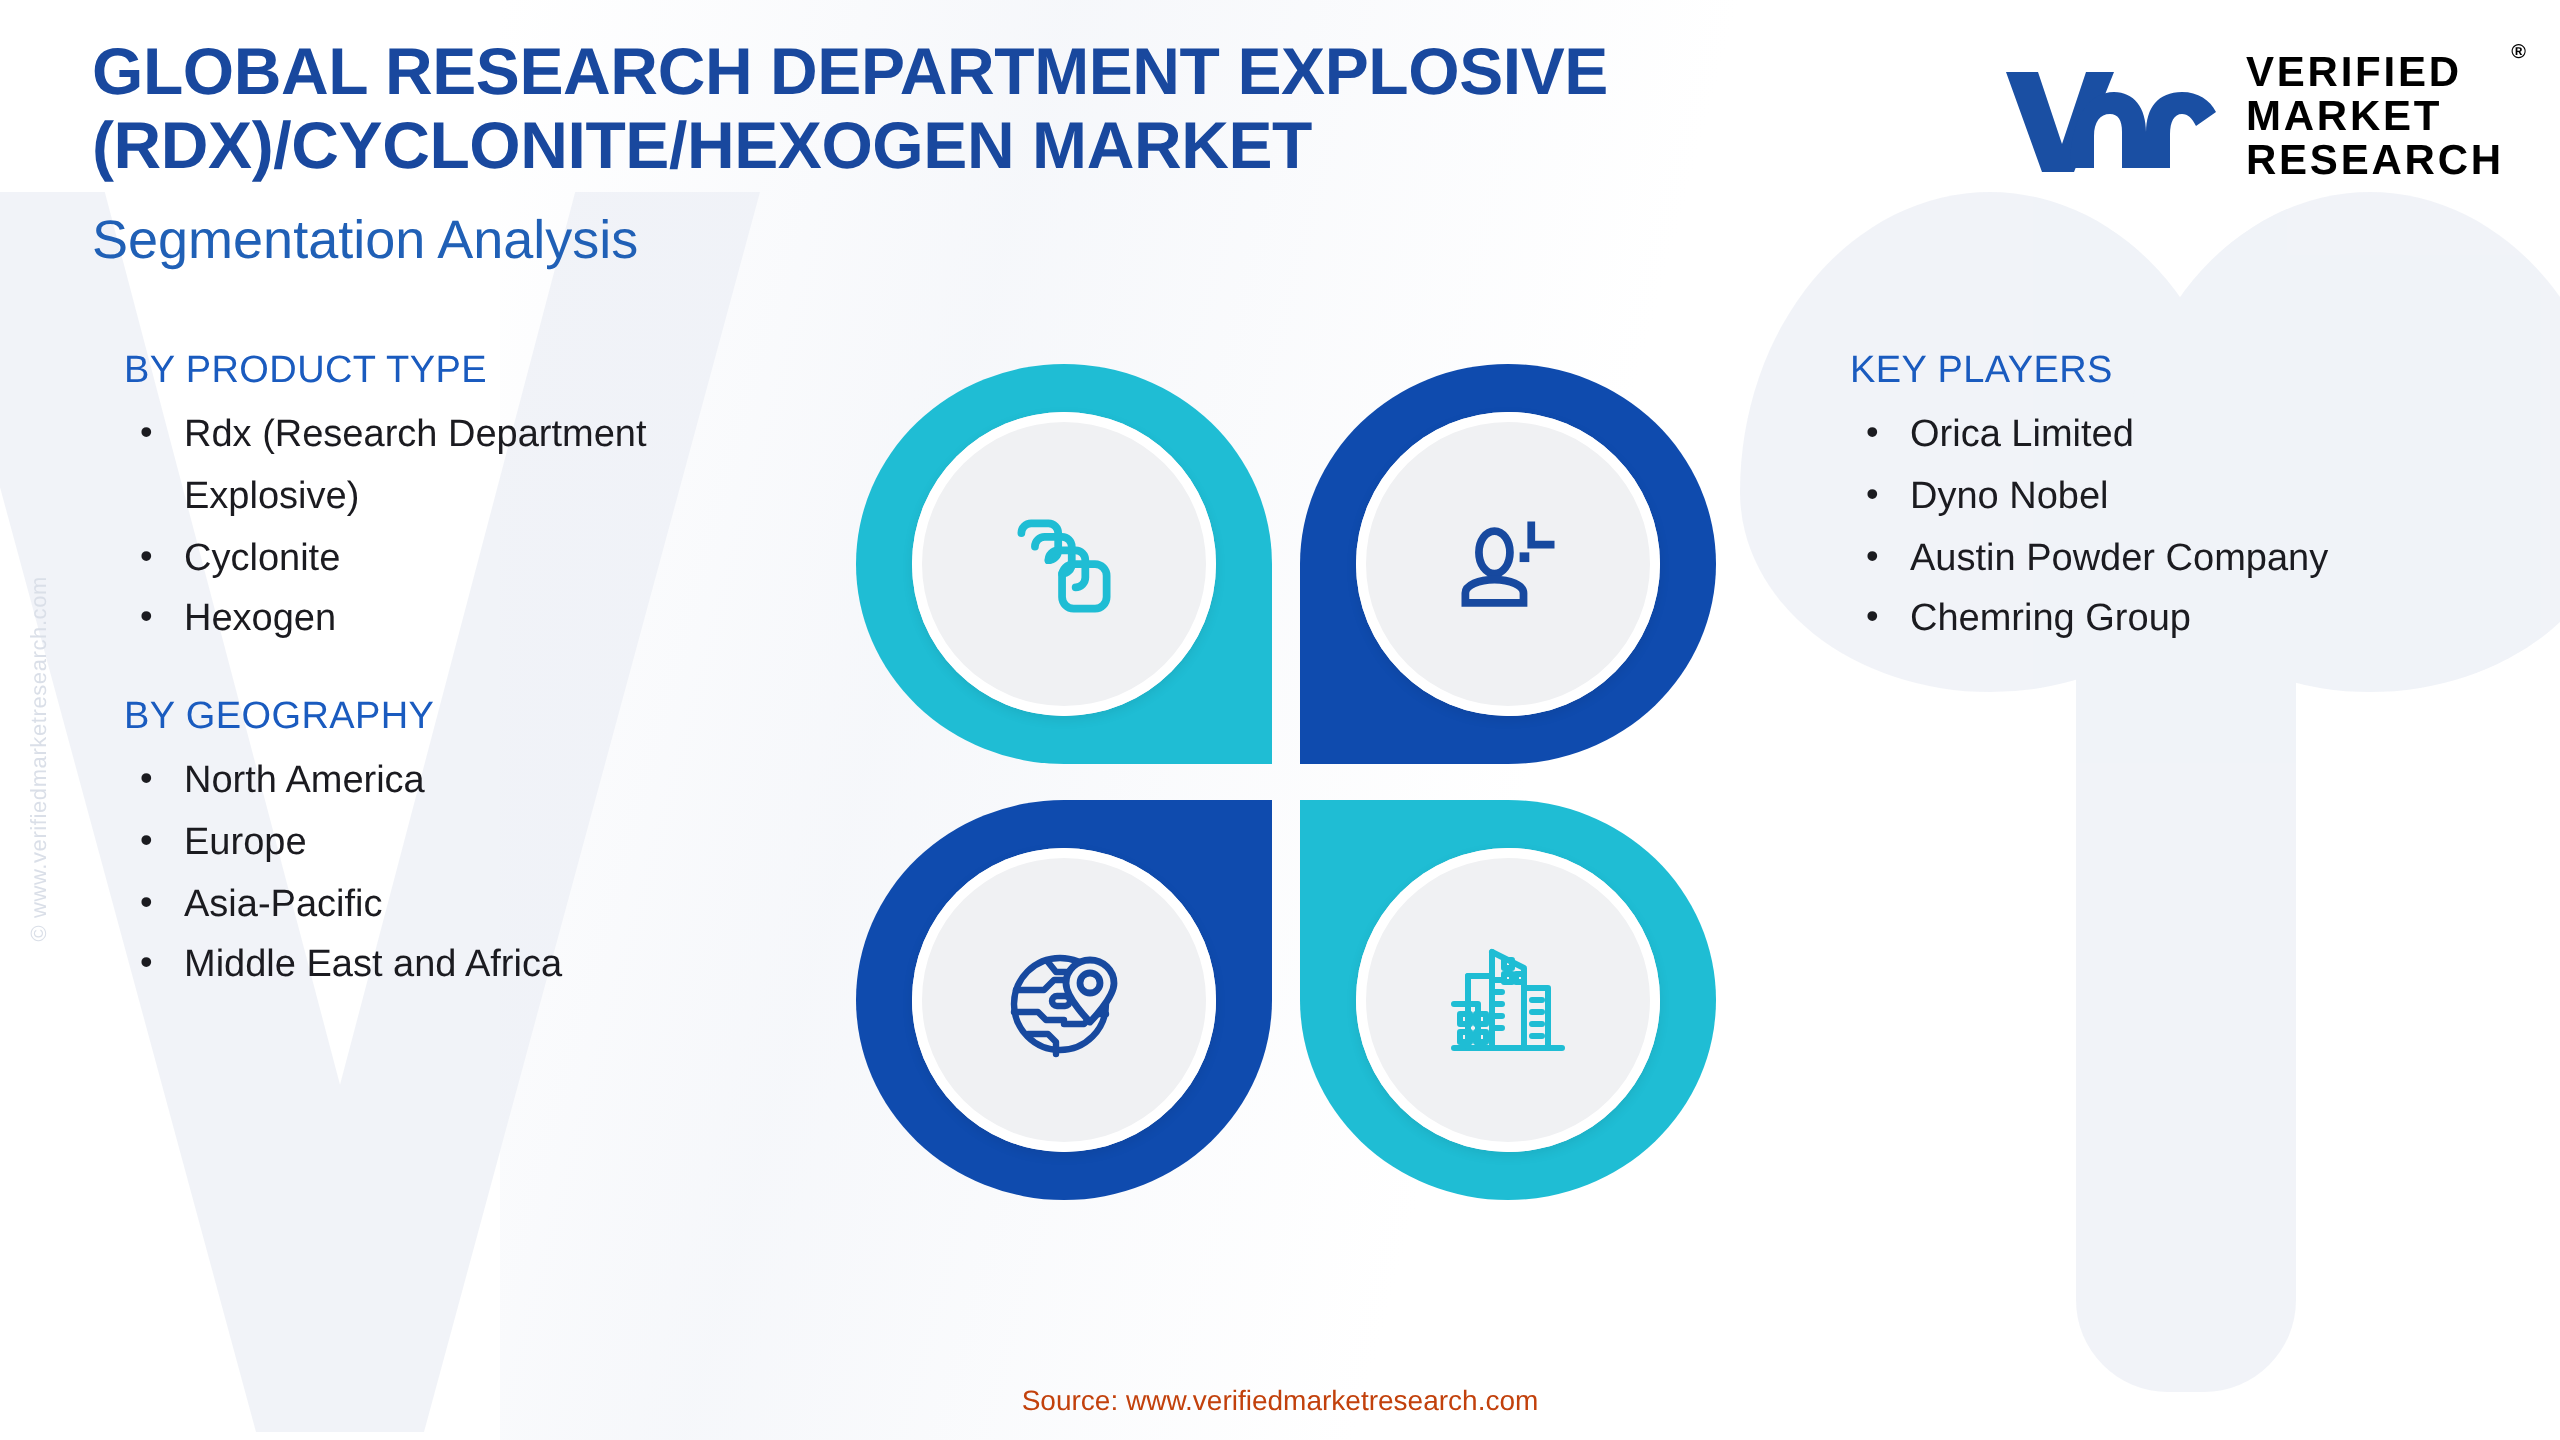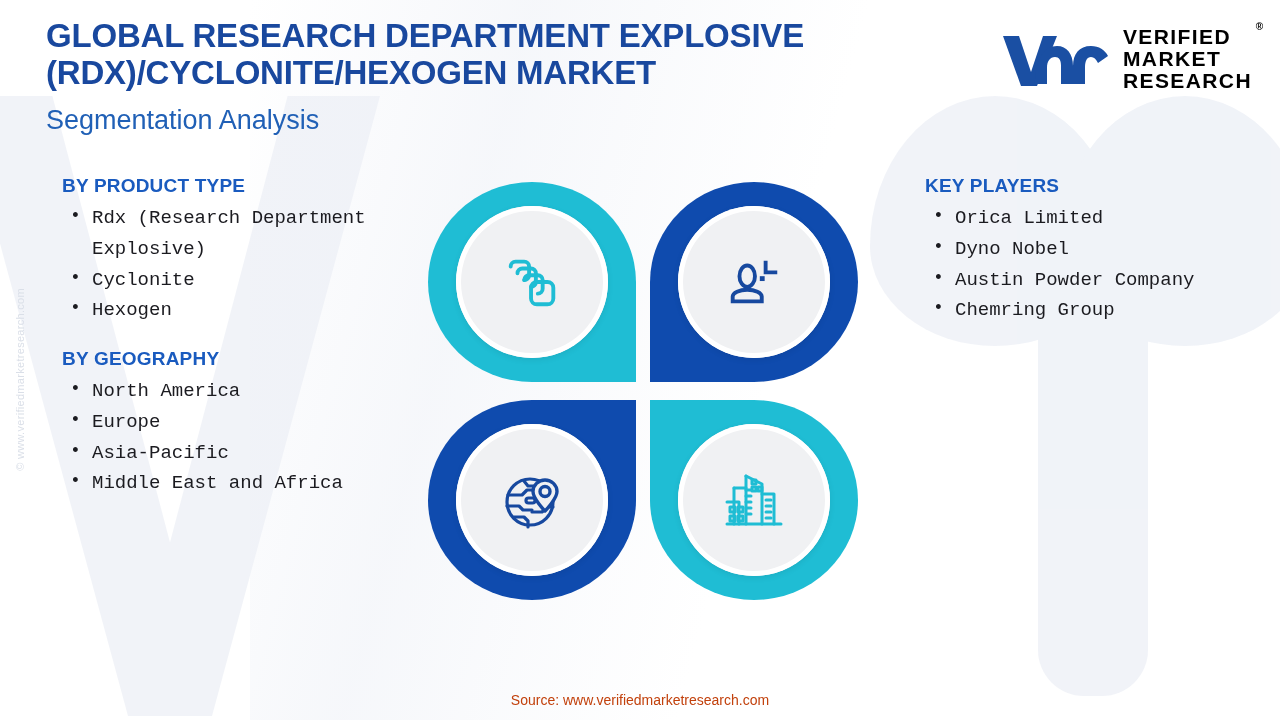--- a/index.html
+++ b/index.html
@@ -145,32 +145,31 @@
     top: 175px;
   }
   .col-left  { left: 62px;  width: 335px; }
   .col-right { left: 925px; width: 330px; }
 
   .section + .section { margin-top: 22px; }
   .section-title {
     margin: 0 0 4px 0;
     color: #1a5bbf;
     font-size: 19px;
-    font-weight: bold;
+    font-weight: normal;
     letter-spacing: 0.2px;
     text-transform: uppercase;
   }
   .col-right .section-title { text-align: left; }
   .col-right .section-title.centered { text-align: left; padding-right: 40px; }
 
   .bullets {
     list-style: none;
     margin: 6px 0 0 0;
     padding: 0;
-    font-family: Liberation Mono, monospace;
   }
   .bullets li {
     position: relative;
     padding-left: 30px;
     color: #1b1b20;
     font-size: 19px;
     line-height: 1.62;
   }
   .bullets li::before {
     content: "\2022";

